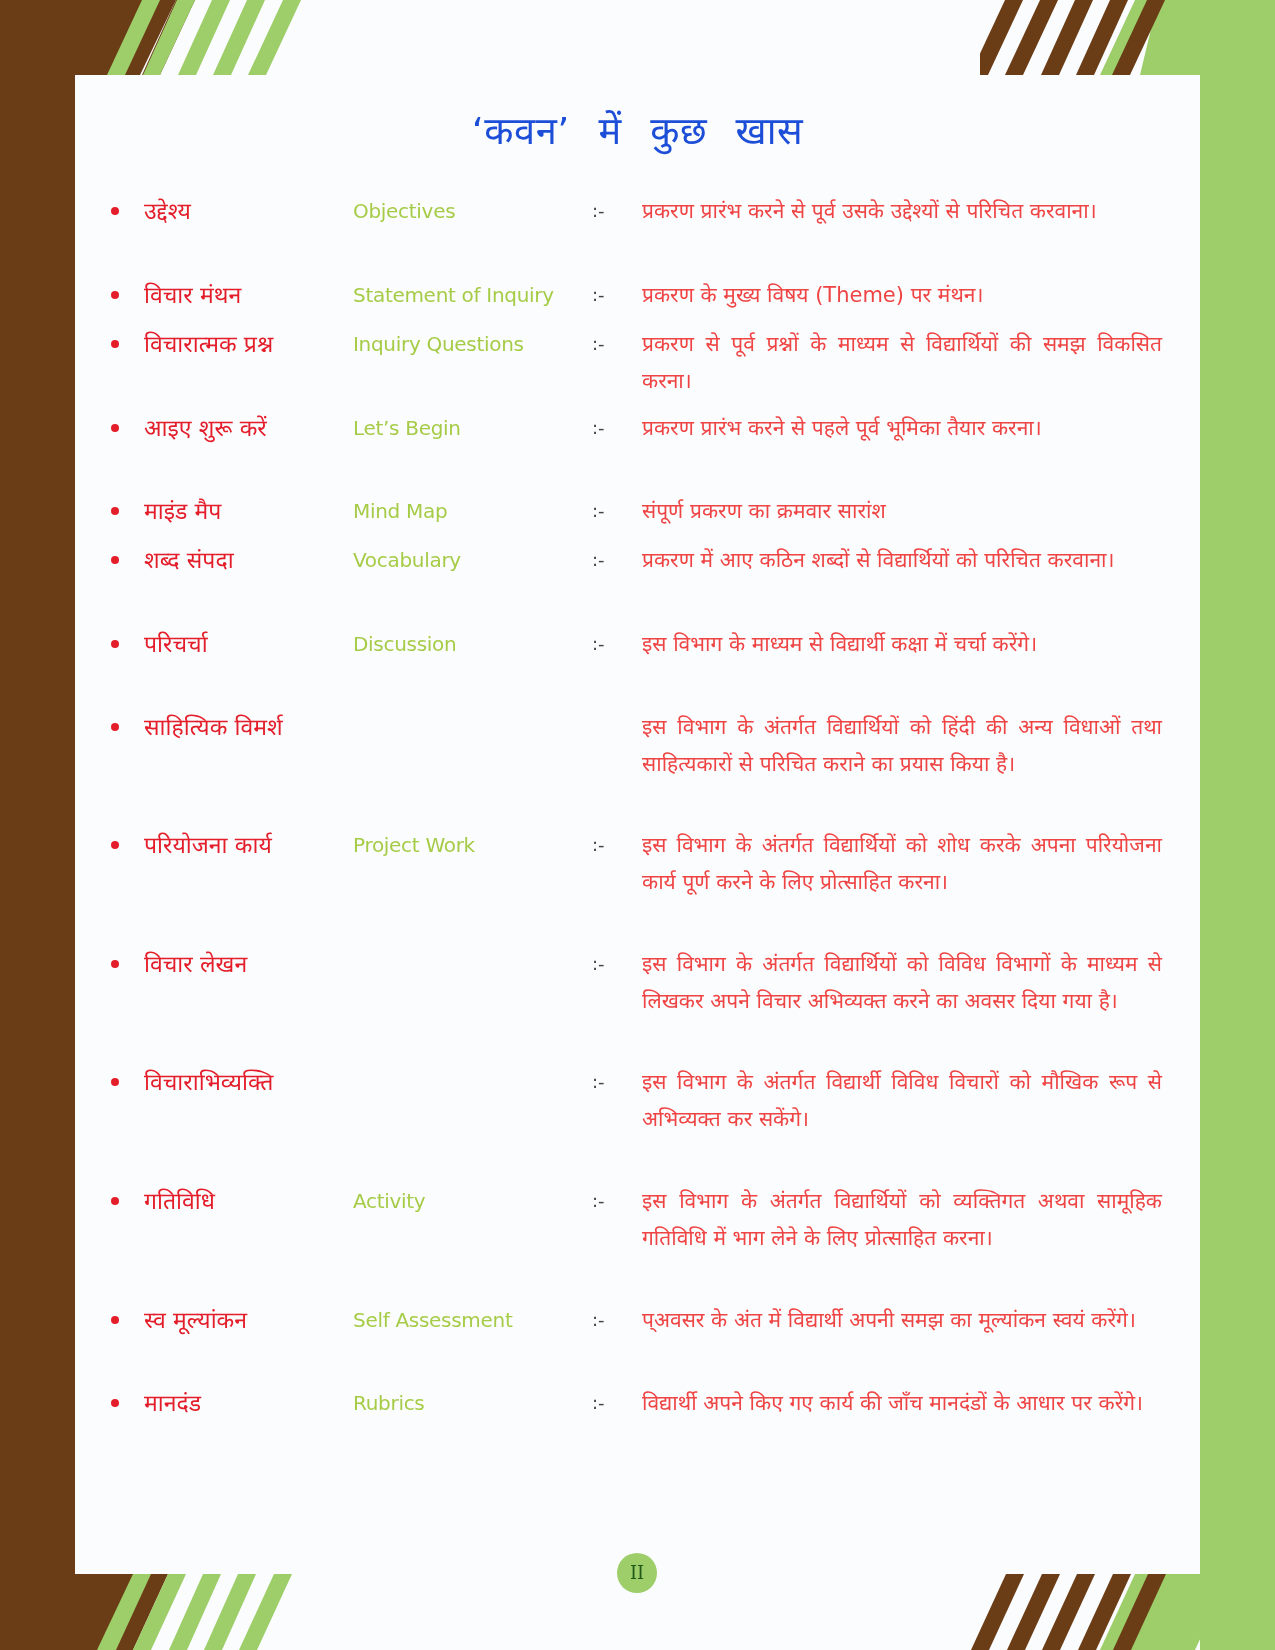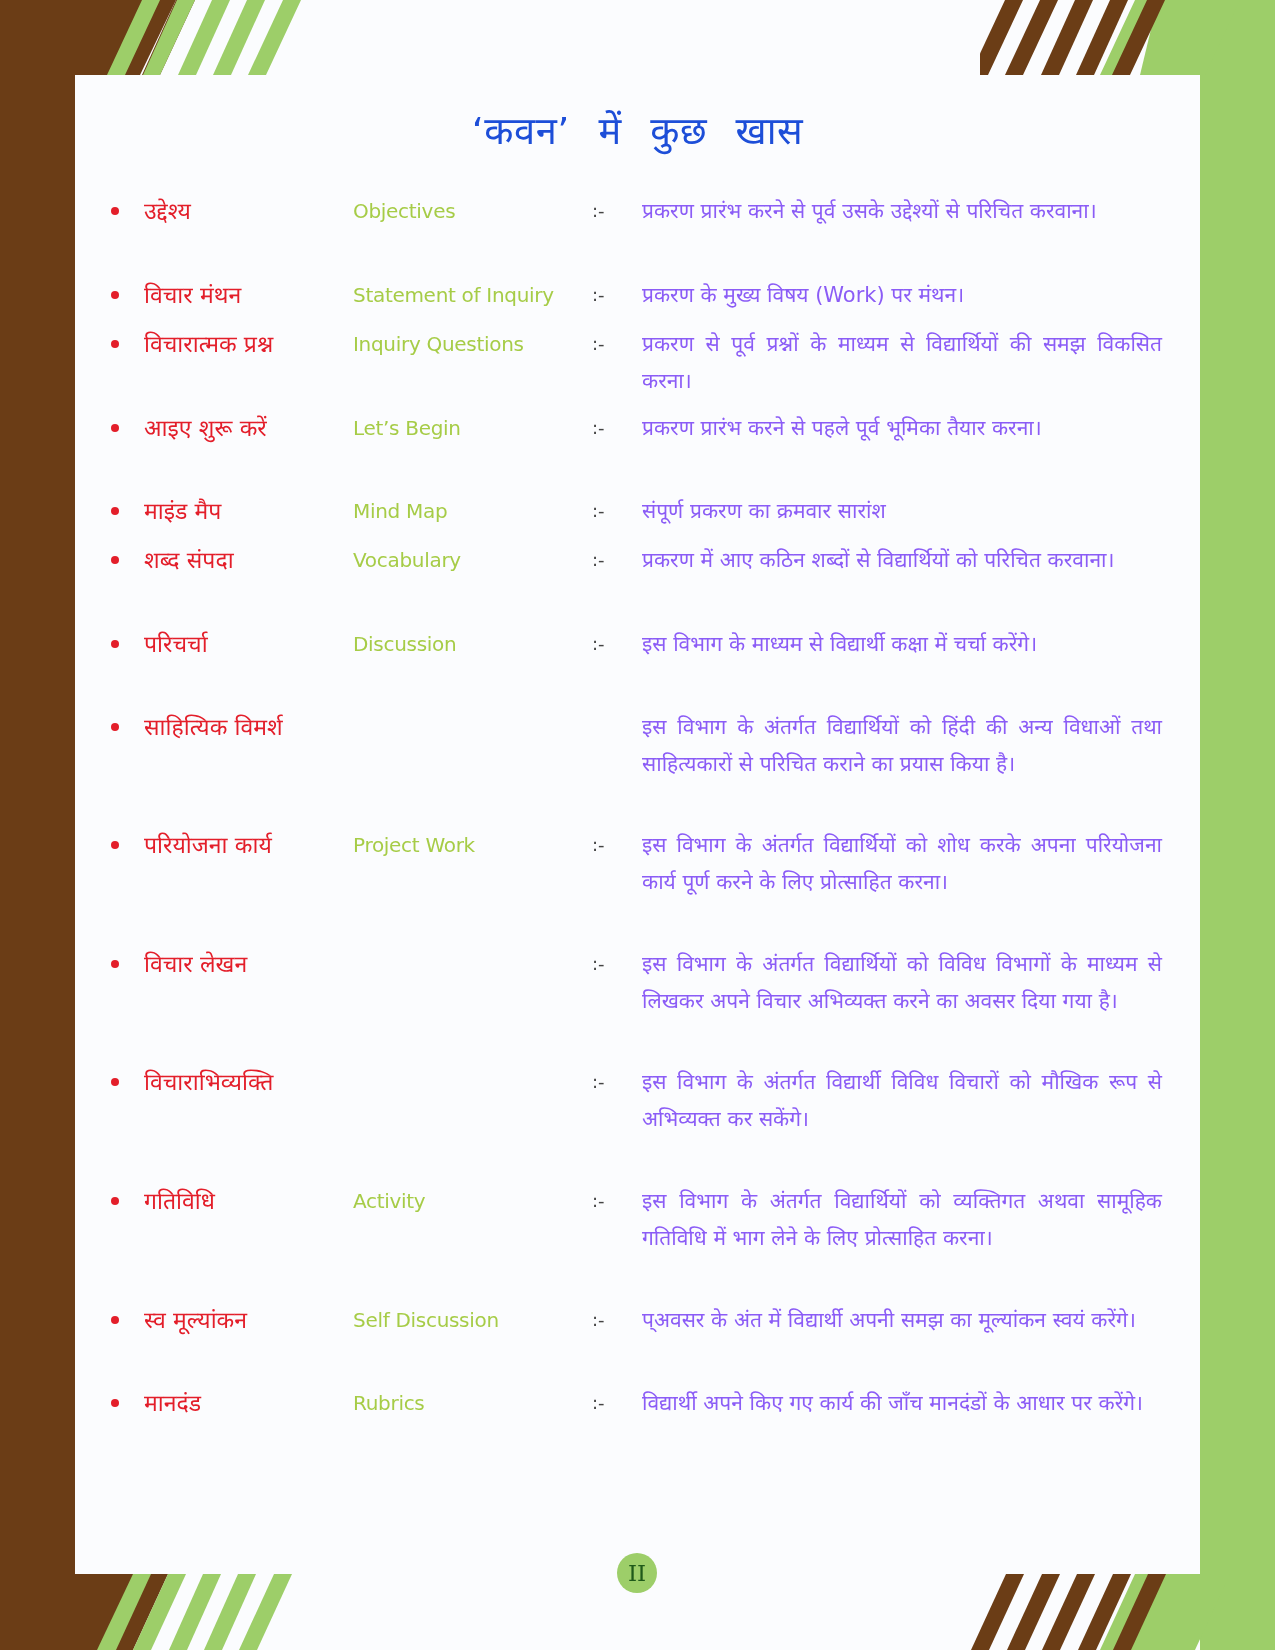--- a/index.html
+++ b/index.html
@@ -7,22 +7,22 @@
   .bg-left { position:absolute; left:0; top:0; width:75px; height:1650px; background:#6b3d16; }
   .bg-right { position:absolute; right:0; top:0; width:75px; height:1650px; background:#9dce69; }
   .stripes { position:absolute; }
   .page { position:absolute; left:75px; top:75px; width:1125px; height:1499px; background:#fbfcfe; }
   .title { position:absolute; top:28px; left:0; width:100%; text-align:center; color:#1d4ed8; font-size:38px; word-spacing:16px; letter-spacing:0.5px; }
   .row { position:absolute; left:0; width:100%; }
   .bullet { position:absolute; left:36px; width:8px; height:8px; border-radius:50%; background:#e31e2a; top:14px; }
   .hindi { position:absolute; left:69px; color:#e31e2a; font-size:23px; line-height:36px; white-space:nowrap; }
   .english { position:absolute; left:278px; color:#a6cc47; font-size:20px; line-height:36px; white-space:nowrap; letter-spacing:-0.3px; }
   .sep { position:absolute; left:517px; color:#444; font-size:18px; line-height:36px; }
-  .desc { position:absolute; left:567px; width:520px; color:#8b5cf6; font-size:21px; line-height:36.5px; text-align:justify; text-align-last:left; }
-  .pagenum { position:absolute; left:617px; top:1553px; width:40px; height:40px; border-radius:50%; background:#9dce69; color:#1f5a1a; font-family:"DejaVu Serif", serif; font-size:23px; line-height:40px; text-align:center; }
+  .desc { position:absolute; left:567px; width:520px; color:#ef4444; font-size:21px; line-height:36.5px; text-align:justify; text-align-last:left; }
+  .pagenum { position:absolute; left:617px; top:1553px; width:40px; height:40px; border-radius:50%; background:#9dce69; color:#1f5a1a; font-family:"DejaVu Serif", serif; font-size:18px; line-height:40px; text-align:center; }
 </style>
 </head>
 <body>
 
 <div class="bg-left"></div>
 <div class="bg-right"></div>
 
 <svg class="stripes" style="left:0;top:0" width="320" height="75" viewBox="0 0 320 75">
   <polygon points="0,0 176,0 140,75 0,75" fill="#6b3d16"></polygon>
   <polygon points="142,0 160,0 125,75 107,75" fill="#9dce69"></polygon>
@@ -72,21 +72,21 @@
         <span class="hindi">उद्देश्य</span>
         <span class="english">Objectives</span>
         <span class="sep">:-</span>
         <div class="desc">प्रकरण प्रारंभ करने से पूर्व उसके उद्देश्यों से परिचित करवाना।</div>
       </div>
       <div class="row" style="top: 202px;">
         <span class="bullet"></span>
         <span class="hindi">विचार मंथन</span>
         <span class="english">Statement of Inquiry</span>
         <span class="sep">:-</span>
-        <div class="desc">प्रकरण के मुख्य विषय (Work)  पर मंथन।</div>
+        <div class="desc">प्रकरण के मुख्य विषय (Theme)  पर मंथन।</div>
       </div>
       <div class="row" style="top: 251px;">
         <span class="bullet"></span>
         <span class="hindi">विचारात्मक प्रश्न</span>
         <span class="english">Inquiry Questions</span>
         <span class="sep">:-</span>
         <div class="desc">प्रकरण से पूर्व प्रश्नों के माध्यम से विद्यार्थियों की समझ विकसित करना।</div>
       </div>
       <div class="row" style="top: 335px;">
         <span class="bullet"></span>
@@ -147,21 +147,21 @@
       <div class="row" style="top: 1108px;">
         <span class="bullet"></span>
         <span class="hindi">गतिविधि</span>
         <span class="english">Activity</span>
         <span class="sep">:-</span>
         <div class="desc">इस विभाग के अंतर्गत विद्यार्थियों को व्यक्तिगत अथवा सामूहिक गतिविधि में भाग लेने के लिए प्रोत्साहित करना।</div>
       </div>
       <div class="row" style="top: 1227px;">
         <span class="bullet"></span>
         <span class="hindi">स्व मूल्यांकन</span>
-        <span class="english">Self Discussion</span>
+        <span class="english">Self Assessment</span>
         <span class="sep">:-</span>
         <div class="desc">प्अवसर के अंत में विद्यार्थी अपनी समझ का मूल्यांकन स्वयं करेंगे।</div>
       </div>
       <div class="row" style="top: 1310px;">
         <span class="bullet"></span>
         <span class="hindi">मानदंड</span>
         <span class="english">Rubrics</span>
         <span class="sep">:-</span>
         <div class="desc">विद्यार्थी अपने किए गए कार्य की जाँच मानदंडों के आधार पर करेंगे।</div>
       </div>

